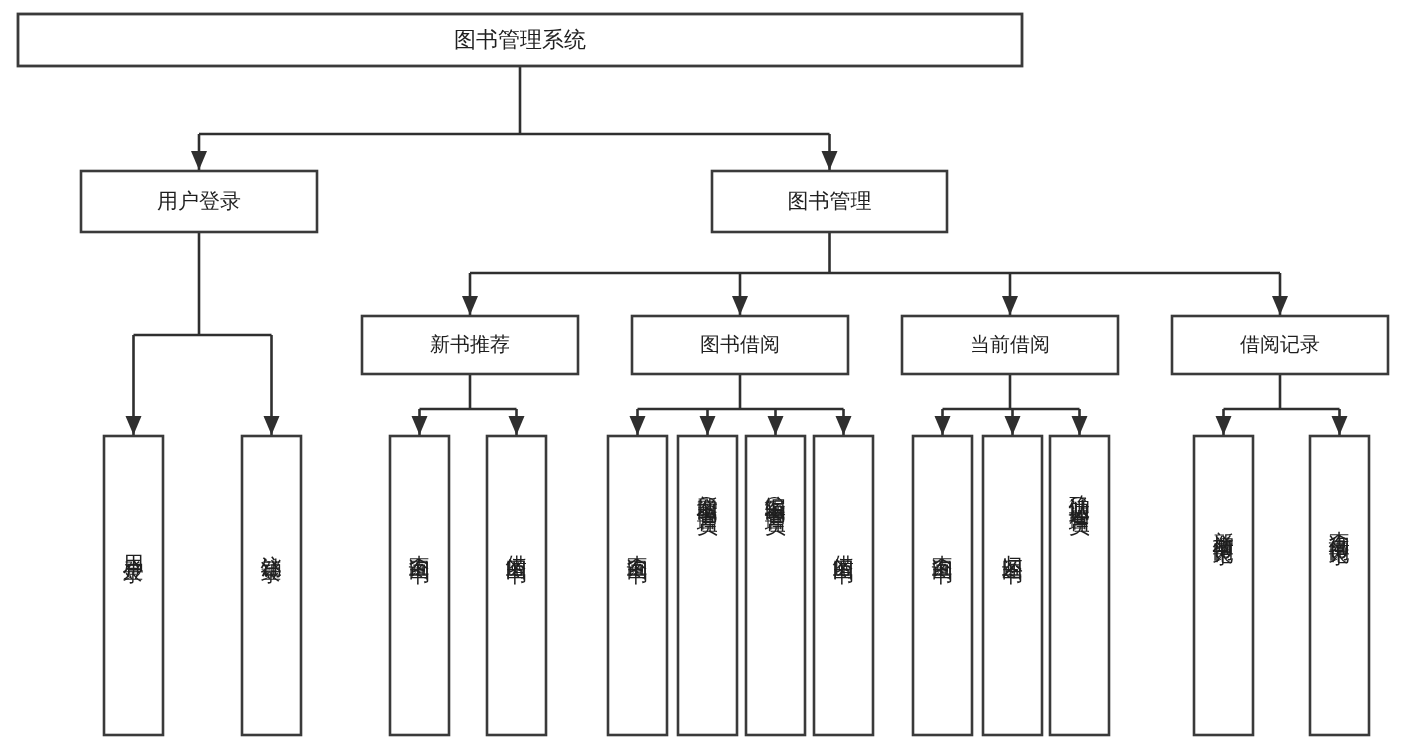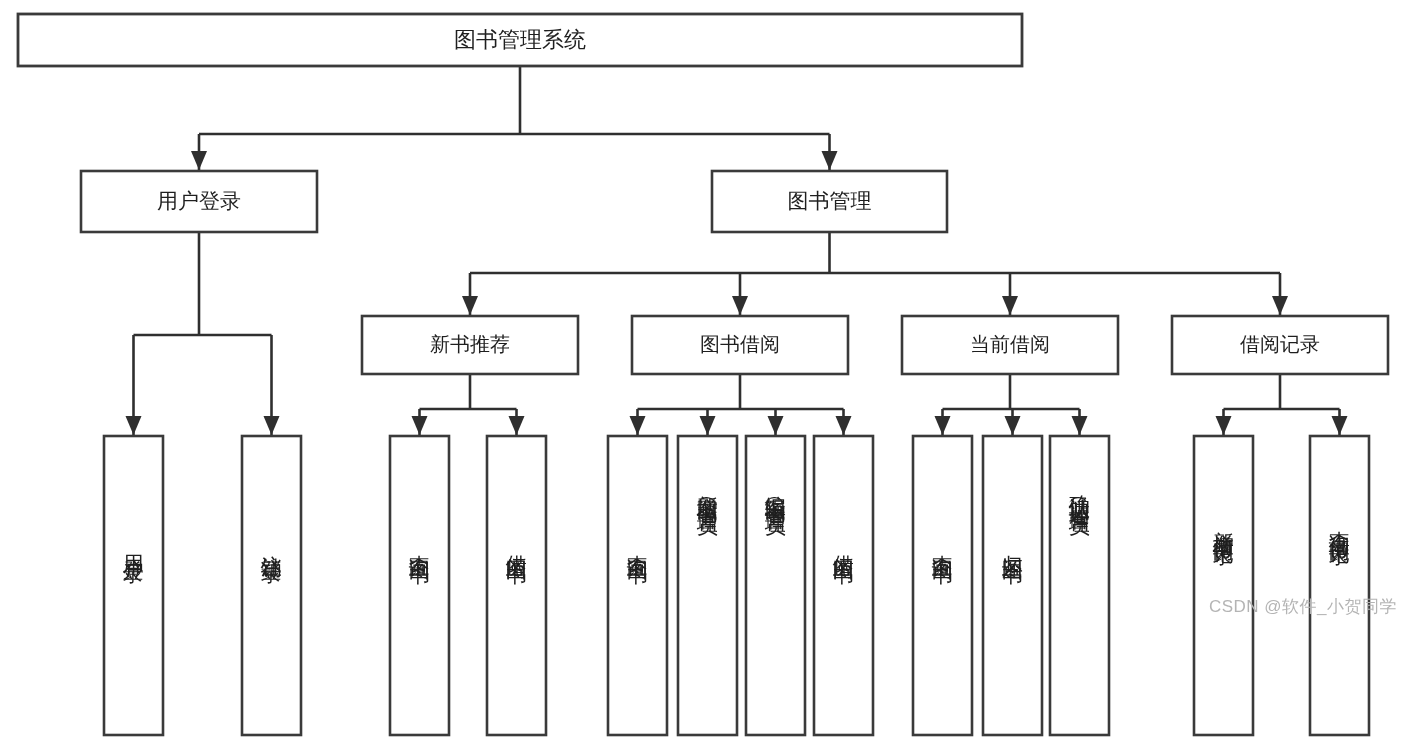--- a/index.html
+++ b/index.html
@@ -213,14 +213,13 @@
       <div class="leaf-label-wrap" style="left: 1050px; top: 436px; width: 59px; height: 299px; padding-top: 42px; box-sizing: border-box;">
         <span class="leaf-label">确认归还（管理员）</span>
       </div>
       <div class="leaf-label-wrap" style="left: 1194px; top: 436px; width: 59px; height: 299px; padding-top: 78px; box-sizing: border-box;">
         <span class="leaf-label">新增借阅记录</span>
       </div>
       <div class="leaf-label-wrap" style="left: 1310px; top: 436px; width: 59px; height: 299px; padding-top: 78px; box-sizing: border-box;">
         <span class="leaf-label">查询借阅记录</span>
       </div>
     </div>
-  <div class="watermark">CSDN @软件_小贺同学</div>
 </div>
 
 </body></html>

